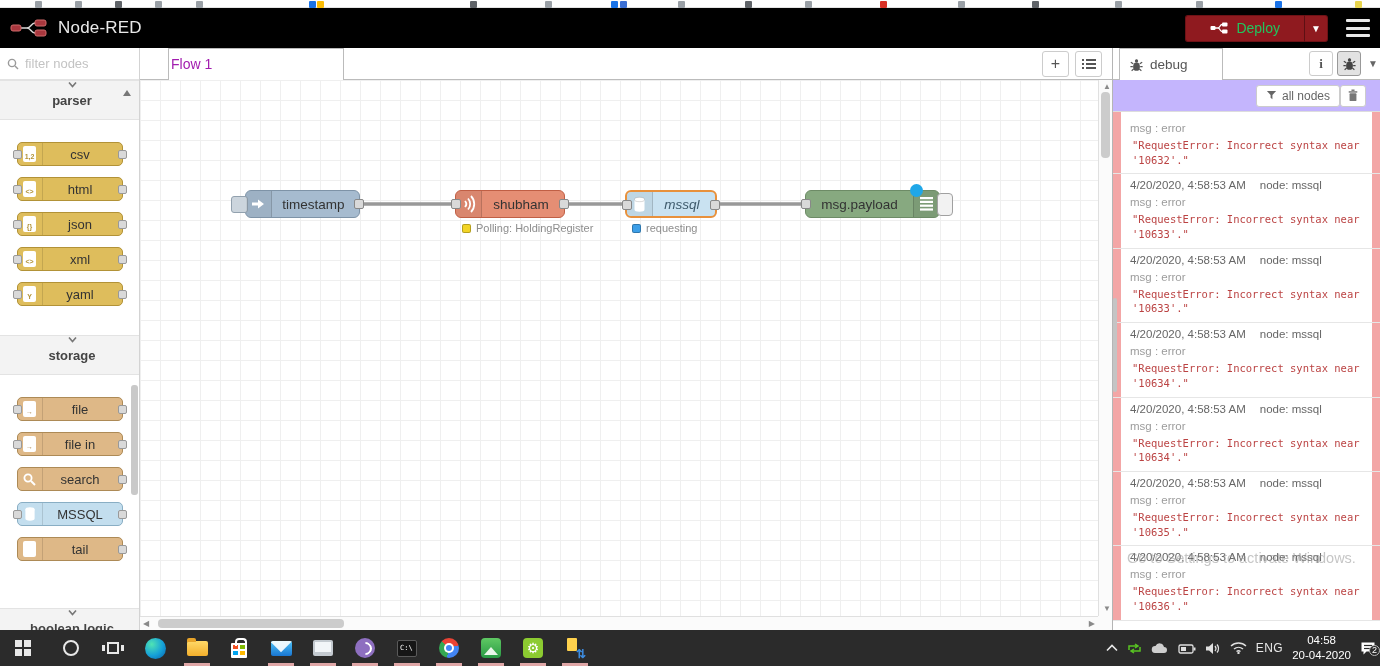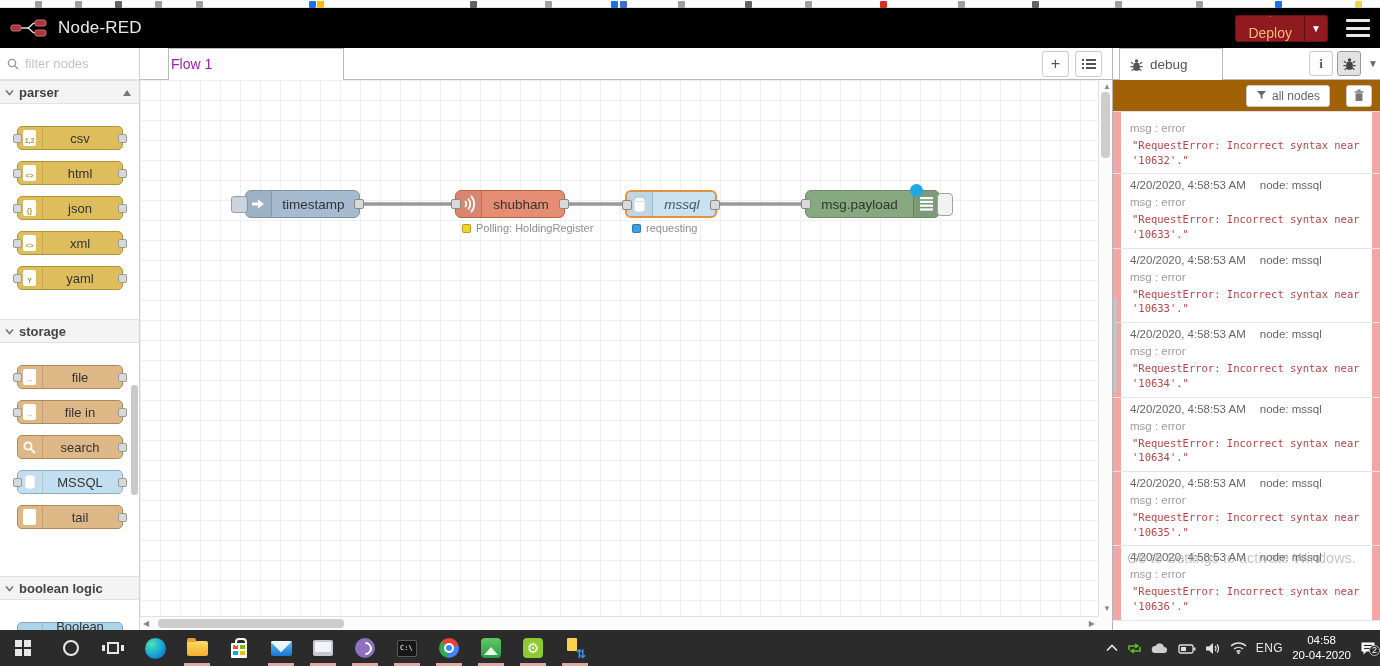--- a/index.html
+++ b/index.html
@@ -9,33 +9,33 @@
   
   .browser-strip { position:absolute; top:0; left:0; width:1380px; height:8px; background:#fdfdfd; border-bottom:1px solid #e2e2e2; z-index:30; }
   .fav { position:absolute; top:1px; width:7px; height:7px; border-radius:1px; }
 
   
   header { position:absolute; top:8px; left:0; width:1380px; height:40px; background:#000; display:flex; align-items:center; z-index:25; }
   .logo { margin-left:10px; }
   .app-title { color:#e9e9e9; font-size:17px; margin-left:8px; letter-spacing:.2px; }
   .hdr-right { position:absolute; right:10px; display:flex; align-items:center; gap:18px; }
   .deploy-group { display:flex; }
-  .deploy-btn { display:flex; align-items:center; gap:8px; background:#8f1a1f; border:1px solid #6e1216; border-right:none; color:#fdba74; font-size:14px; height:27px; padding:0 12px; border-radius:3px 0 0 3px; cursor:pointer; font-family:inherit;flex-direction:column; }
+  .deploy-btn { display:flex; align-items:center; gap:8px; background:#8f1a1f; border:1px solid #6e1216; border-right:none; color:#22c55e; font-size:14px; height:27px; padding:0 24px; border-radius:3px 0 0 3px; cursor:pointer; font-family:inherit; }
   .deploy-caret { background:#8f1a1f; border:1px solid #6e1216; border-left:1px solid rgba(0,0,0,.35); color:#fff; width:24px; height:27px; border-radius:0 3px 3px 0; font-size:10px; cursor:pointer; }
   .hamburger { width:24px; height:18px; display:flex; flex-direction:column; justify-content:space-between; background:none; border:none; cursor:pointer; }
   .hamburger span { height:3px; background:#e8e8e8; border-radius:1px; }
 
   
   .main { position:absolute; top:48px; left:0; width:1380px; height:582px; display:flex; }
 
   
   .palette { width:140px; height:100%; background:#fff; border-right:1px solid #d3d3d3; position:relative; overflow:hidden; }
   .palette-search { height:32px; border-bottom:1px solid #e3e3e3; display:flex; align-items:center; padding-left:7px; gap:6px; background:#fff; }
   .palette-search .ph { color:#c3c3c3; font-size:13px; }
-  .cat-header { height:24px; background:#f3f3f3; border-top:1px solid #e3e3e3; border-bottom:1px solid #e3e3e3; display:flex; align-items:center; gap:5px; padding-left:5px; position:relative; }
+  .cat-header { height:40px; background:#f3f3f3; border-top:1px solid #e3e3e3; border-bottom:1px solid #e3e3e3; display:flex; align-items:center; gap:5px; padding-left:5px; position:relative;flex-direction:column; }
   .cat-header b { font-size:13px; color:#444; }
   .cat-collapse { position:absolute; right:8px; top:9px; width:0; height:0; border-left:4px solid transparent; border-right:4px solid transparent; border-bottom:6px solid #777; }
   .cat-body { padding:22px 0 18px; background:#fff; }
   .cat:nth-child(2) .cat-body { padding-bottom:36px; }
   .pnode { width:106px; height:24px; margin:0 auto 11px; border-radius:5px; border:1px solid; position:relative; display:flex; align-items:center; cursor:grab; }
   .pnode .picon { width:25px; height:100%; border-right:1px solid rgba(0,0,0,.12); display:flex; align-items:center; justify-content:center; }
   .pnode .plabel { flex:1; text-align:center; font-size:13px; color:#333; padding-right:4px; }
   .pport { position:absolute; width:9px; height:9px; background:#d9d9d9; border:1px solid #999; border-radius:2px; top:7px; }
   .pport.l { left:-5px; } .pport.r { right:-5px; }
   .fico { width:13px; height:16px; background:#fff; border-radius:2px; display:flex; align-items:flex-end; justify-content:center; }
@@ -76,21 +76,21 @@
   .hthumb { position:absolute; top:2px; left:18px; width:186px; height:9px; background:#ccc; border-radius:4px; }
 
   
   .sidebar { width:268px; height:100%; border-left:1px solid #b5b5b5; display:flex; flex-direction:column; background:#fff; position:relative; }
   .side-tabbar { height:32px; border-bottom:1px solid #bbb; position:relative; background:#fff; }
   .debug-tab { position:absolute; left:6px; top:0; width:104px; height:32px; background:#fff; border:1px solid #bbb; border-bottom:none; display:flex; align-items:center; gap:7px; padding-left:10px; font-size:13.5px; color:#555; cursor:pointer; }
   .side-btn { position:absolute; top:3px; width:24px; height:25px; background:#fff; border:1px solid #ccc; border-radius:3px; color:#555; display:flex; align-items:center; justify-content:center; cursor:pointer; font-size:13px; }
   .side-btn.info { left:196px; font-weight:bold; font-family:"Liberation Serif",serif; }
   .side-btn.bugb { left:224px; background:#e2e2e2; border-color:#999; }
   .side-caret { position:absolute; right:2px; top:10px; color:#666; font-size:10px; }
-  .side-toolbar { height:32px; background:#a16207; border-bottom:1px solid #ddd; display:flex; align-items:center; justify-content:flex-end; gap:16px; padding-right:8px; }
+  .side-toolbar { height:32px; background:#c4b5fd; border-bottom:1px solid #ddd; display:flex; align-items:center; justify-content:flex-end; gap:0; padding-right:14px; }
   .filter-btn { height:22px; padding:0 9px; background:#fff; border:1px solid #ccc; border-radius:3px; font-size:12px; color:#666; display:flex; align-items:center; gap:5px; cursor:pointer; font-family:inherit; }
   .trash-btn { width:26px; height:22px; background:#fff; border:1px solid #ccc; border-radius:3px; display:flex; align-items:center; justify-content:center; cursor:pointer; }
   .messages { flex:1; position:relative; overflow:hidden; background:#fff; }
   .dmsg { position:relative; padding:5px 14px 6px 17px; border-bottom:1px solid #e6e6e6; }
   .dmsg::before, .dmsg::after { content:""; position:absolute; top:0; bottom:0; width:8px; background:#f3a6a6; }
   .dmsg::before { left:0; } .dmsg::after { right:0; }
   .dmeta { font-size:11.5px; color:#666; }
   .dmeta .nodesrc { margin-left:14px; }
   .dlevel { font-size:11.5px; color:#9c9c9c; margin-top:5px; }
   .dpayload { margin-top:4px; font-family:"DejaVu Sans Mono", monospace; font-size:10.5px; line-height:1.4; color:#bb4343; width:234px; word-wrap:break-word; padding-left:2px; }

